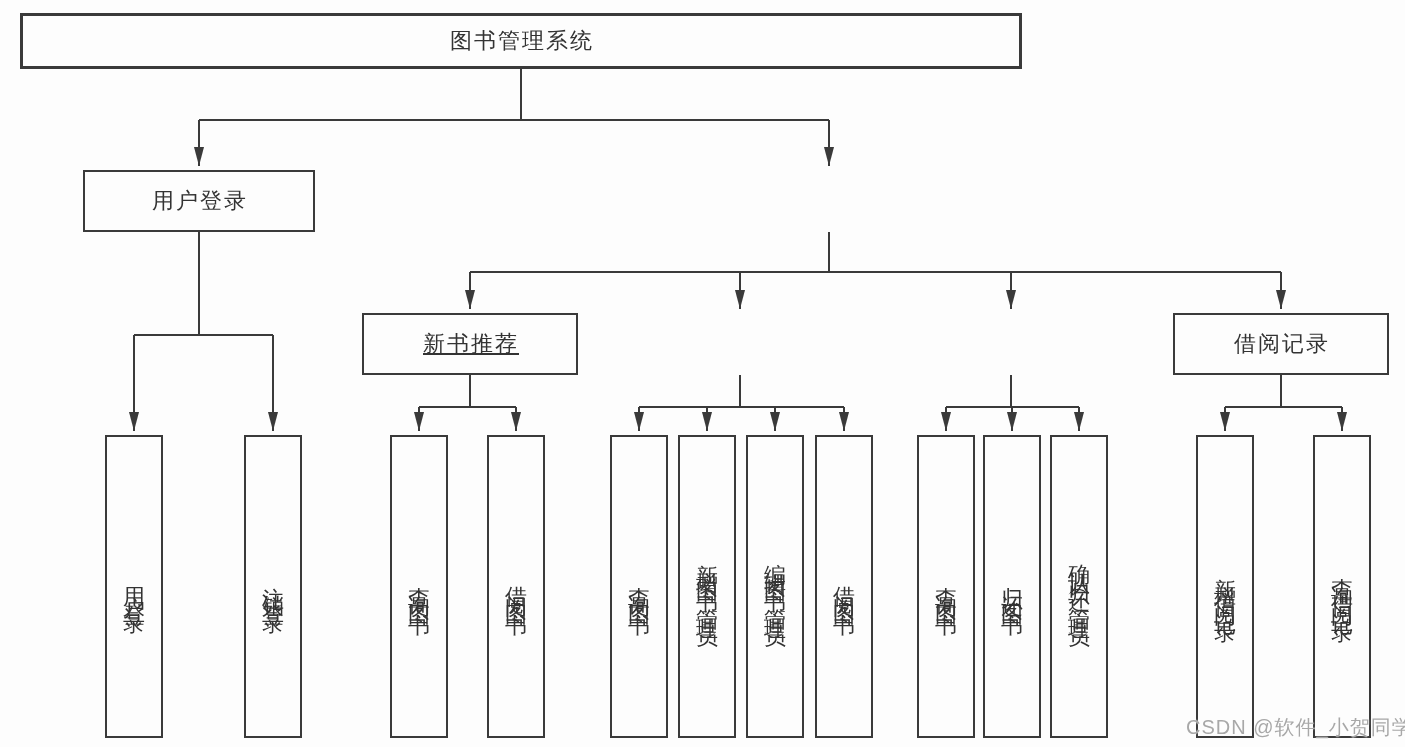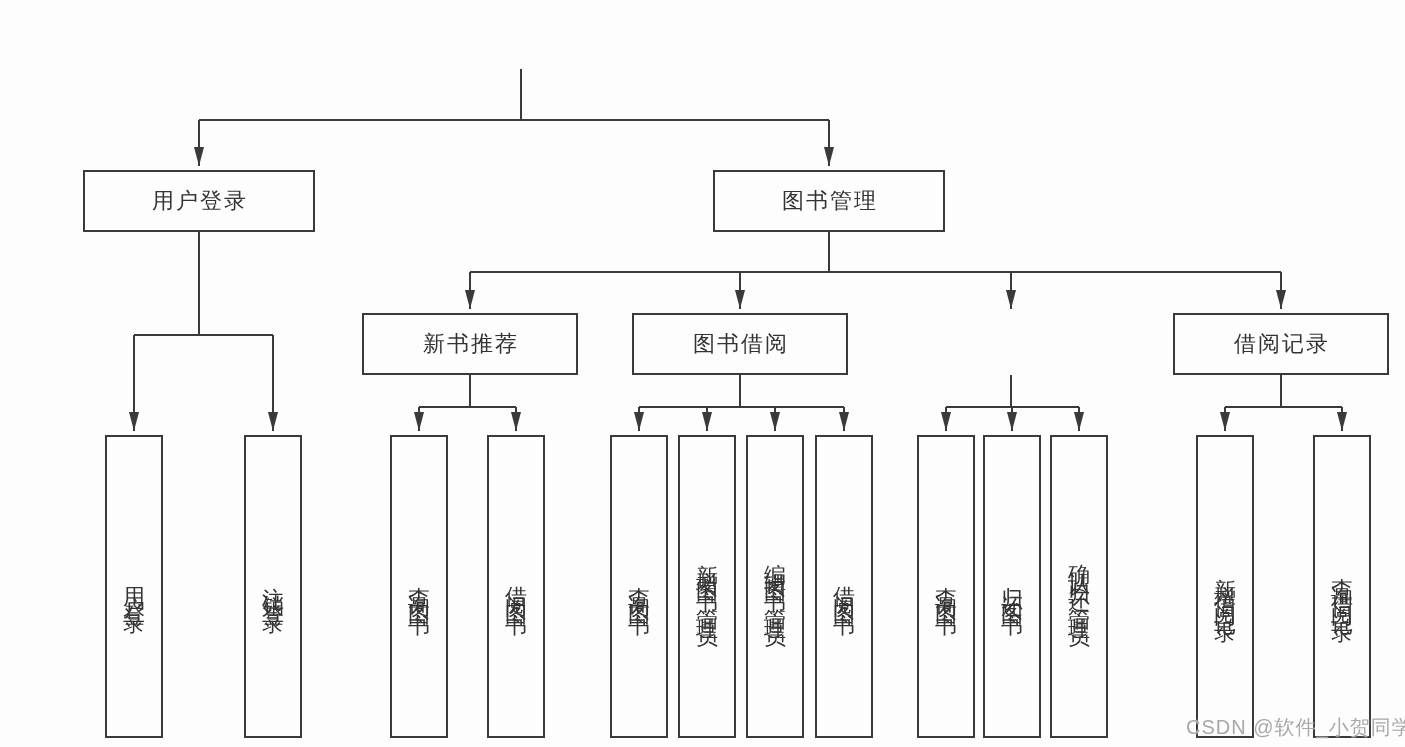--- a/index.html
+++ b/index.html
@@ -109,26 +109,25 @@
       <path d="M1012,407 L1012,431" marker-end="url(#arrow)"></path>
       <path d="M1079,407 L1079,431" marker-end="url(#arrow)"></path>
 
       <path d="M1281,375 L1281,407"></path>
       <path d="M1225,407 L1342,407"></path>
       <path d="M1225,407 L1225,431" marker-end="url(#arrow)"></path>
       <path d="M1342,407 L1342,431" marker-end="url(#arrow)"></path>
     </g>
   </svg>
 
+  <div class="node hnode root-node" style="left:20px; top:13px; width:1002px; height:56px;">图书管理系统</div>
 
   <div class="node hnode l2" style="left:83px;">用户登录</div>
-  <div class="node hnode l2" style="left:713px;">图书管理</div>
 
-  <div class="node hnode l3" style="left:362px;">新书推荐</div>
-  <div class="node hnode l3" style="left:632px;">图书借阅</div>
+  <div class="node hnode l3" style="left:362px;text-decoration:underline;">新书推荐</div>
   <div class="node hnode l3" style="left:1173px;">借阅记录</div>
 
   <div class="node vnode" style="left:105px;">用户登录</div>
   <div class="node vnode" style="left:244px;">注销登录</div>
 
   <div class="node vnode" style="left:390px;">查询图书</div>
   <div class="node vnode" style="left:487px;">借阅图书</div>
 
   <div class="node vnode" style="left:610px;">查询图书</div>
   <div class="node vnode" style="left:678px;">新增图书（管理员）</div>

